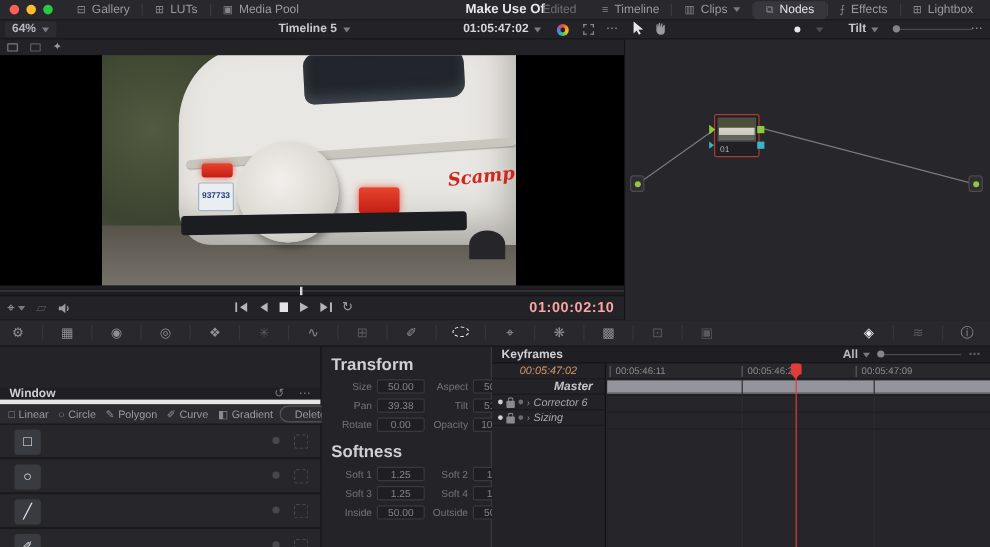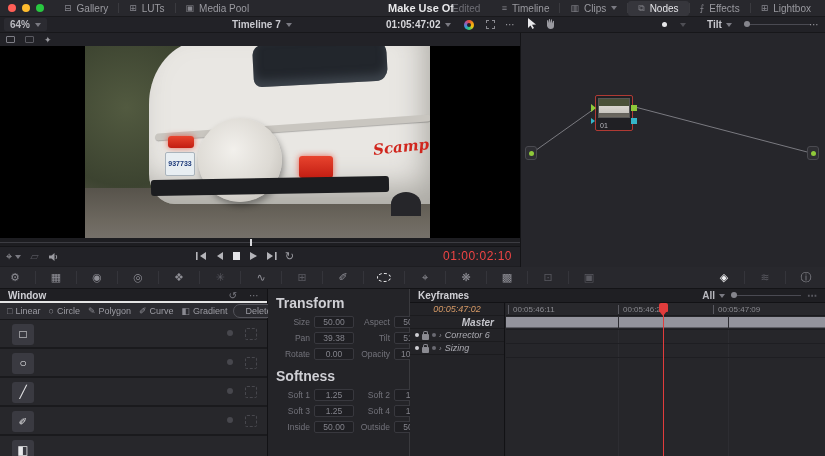--- a/index.html
+++ b/index.html
@@ -77,21 +77,21 @@
   .bumper { position:absolute; left:66px; top:132px; width:238px; height:16px; background:#1c1d20; border-radius:3px; transform:rotate(-1deg); }
   .wheel { position:absolute; left:306px; top:146px; width:30px; height:24px; background:#26262a; border-radius:50% 50% 0 0; }
   .scrubber { position:relative; height:9px; background:#1d1d21; border-bottom:1px solid #141417; }
   .scrub-line { position:absolute; left:0; right:0; top:4px; height:1px; background:#3c3c42; }
   .scrub-tick { position:absolute; left:250px; top:1px; width:2px; height:7px; background:#d8d8dc; }
   .transport { position:relative; height:19px; background:#222227; }
   .trans-left { position:absolute; left:6px; top:3px; display:flex; gap:9px; align-items:center; color:#9a9aa0; }
   .trans-center { position:absolute; left:196px; top:3px; display:flex; gap:8px; align-items:center; }
   .trans-center svg { display:block; }
   .loop-ic { color:#9a9aa0; font-size:11px; line-height:12px; }
-  .trans-tc { position:absolute; right:8px; top:2px; font-weight:normal; color:#ef4444; font-size:12px; letter-spacing:.5px; }
+  .trans-tc { position:absolute; right:8px; top:2px; font-weight:bold; color:#fca5a5; font-size:12px; letter-spacing:.5px; }
 
   
   .node-col { position:relative; flex:1; background:#26262b; }
   .node-col svg.wires { position:absolute; left:0; top:0; }
   .gnode { position:absolute; width:12px; height:14px; background:#2e2e33; border:1px solid #4a4a50; border-radius:3px; }
   .gnode::after { content:""; position:absolute; left:3px; top:4px; width:5px; height:5px; border-radius:50%; background:#8fc93a; }
   .node01 { position:absolute; left:74px; top:62px; width:38px; height:36px; border:1px solid #b03a34; border-radius:2px; background:#202024; }
   .node01 .thumb { position:absolute; left:2px; top:2px; width:32px; height:20px; border:1px solid #555;
     background:linear-gradient(180deg,#4a5138 40%,#d8d5cf 41%,#c9c6c0 75%,#62605a 76%,#6e6a62 100%); }
   .node01 .nlabel { position:absolute; left:4px; bottom:1px; font-size:7px; color:#b9b9bf; }
@@ -105,22 +105,22 @@
   .toolbar { position:relative; height:22px; background:#28282d; border-bottom:1px solid #141417; display:flex; align-items:center; }
   .tbi { width:30px; text-align:center; color:#8e8e95; font-size:11px; }
   .tbi.dim { color:#595960; }
   .tbi.active { color:#f0f0f2; }
   .tool-sep { width:1px; height:13px; background:#35353b; margin:0 5px; }
   .oval { display:inline-block; width:14px; height:9px; border:1px dashed #f0f0f2; border-radius:50%; }
   .toolbar-right { position:absolute; right:4px; display:flex; align-items:center; }
 
   
   .bottom { display:flex; height:167px; }
-  .panel-header { height:14px; background:#1f1f23; border-bottom:2px solid #e5e5e5; display:flex; align-items:center;
-    padding:0 8px; font-weight:bold; font-size:10px; color:#cfcfd4; }
+  .panel-header { height:14px; background:#1f1f23; border-bottom:4px solid #e5e5e5; display:flex; align-items:center;
+    padding:0 8px; font-weight:bold; font-size:10px; color:#cfcfd4;margin-top:34px; }
   .window-panel { width:268px; border-right:1px solid #121215; display:flex; flex-direction:column; background:#242428; }
   .wp-header .hicons { margin-left:auto; display:flex; gap:12px; color:#7a7a82; font-weight:normal; }
   .shape-toolbar { height:17px; background:#2b2b30; border-bottom:1px solid #17171a; display:flex; align-items:center; padding:0 4px; gap:2px; }
   .shape-btn { display:flex; align-items:center; gap:3px; color:#9b9ba2; font-size:9px; padding:0 3px; }
   .shape-btn .g { font-size:9px; color:#8a8a91; }
   .delete-btn { margin-left:auto; margin-right:4px; border:1px solid #55555c; border-radius:8px; color:#9a9aa1;
     font-size:9px; padding:1px 12px; background:#2b2b30; }
   .shape-rows { flex:1; overflow:hidden; }
   .shape-row { position:relative; height:29px; background:#27272b; border-bottom:2px solid #1a1a1d; }
   .shape-tile { position:absolute; left:12px; top:4px; width:22px; height:21px; background:#3a3a41; border-radius:3px;
@@ -218,21 +218,21 @@
       </div>
     </div>
   </div>
 
   <div class="subbar">
     <div class="zoombox">
       <span>64%</span>
       <span class="chev"></span>
     </div>
     <div class="timeline-name">
-      <span>Timeline 7</span>
+      <span>Timeline 5</span>
       <span class="chev"></span>
     </div>
     <div class="vh-tc">
       <span>01:05:47:02</span>
       <span class="chev"></span>
     </div>
     <span class="palette"></span>
     <span class="expand-ic"></span>
     <span class="dots viewer">⋯</span>
     <div class="cursor-tools">

